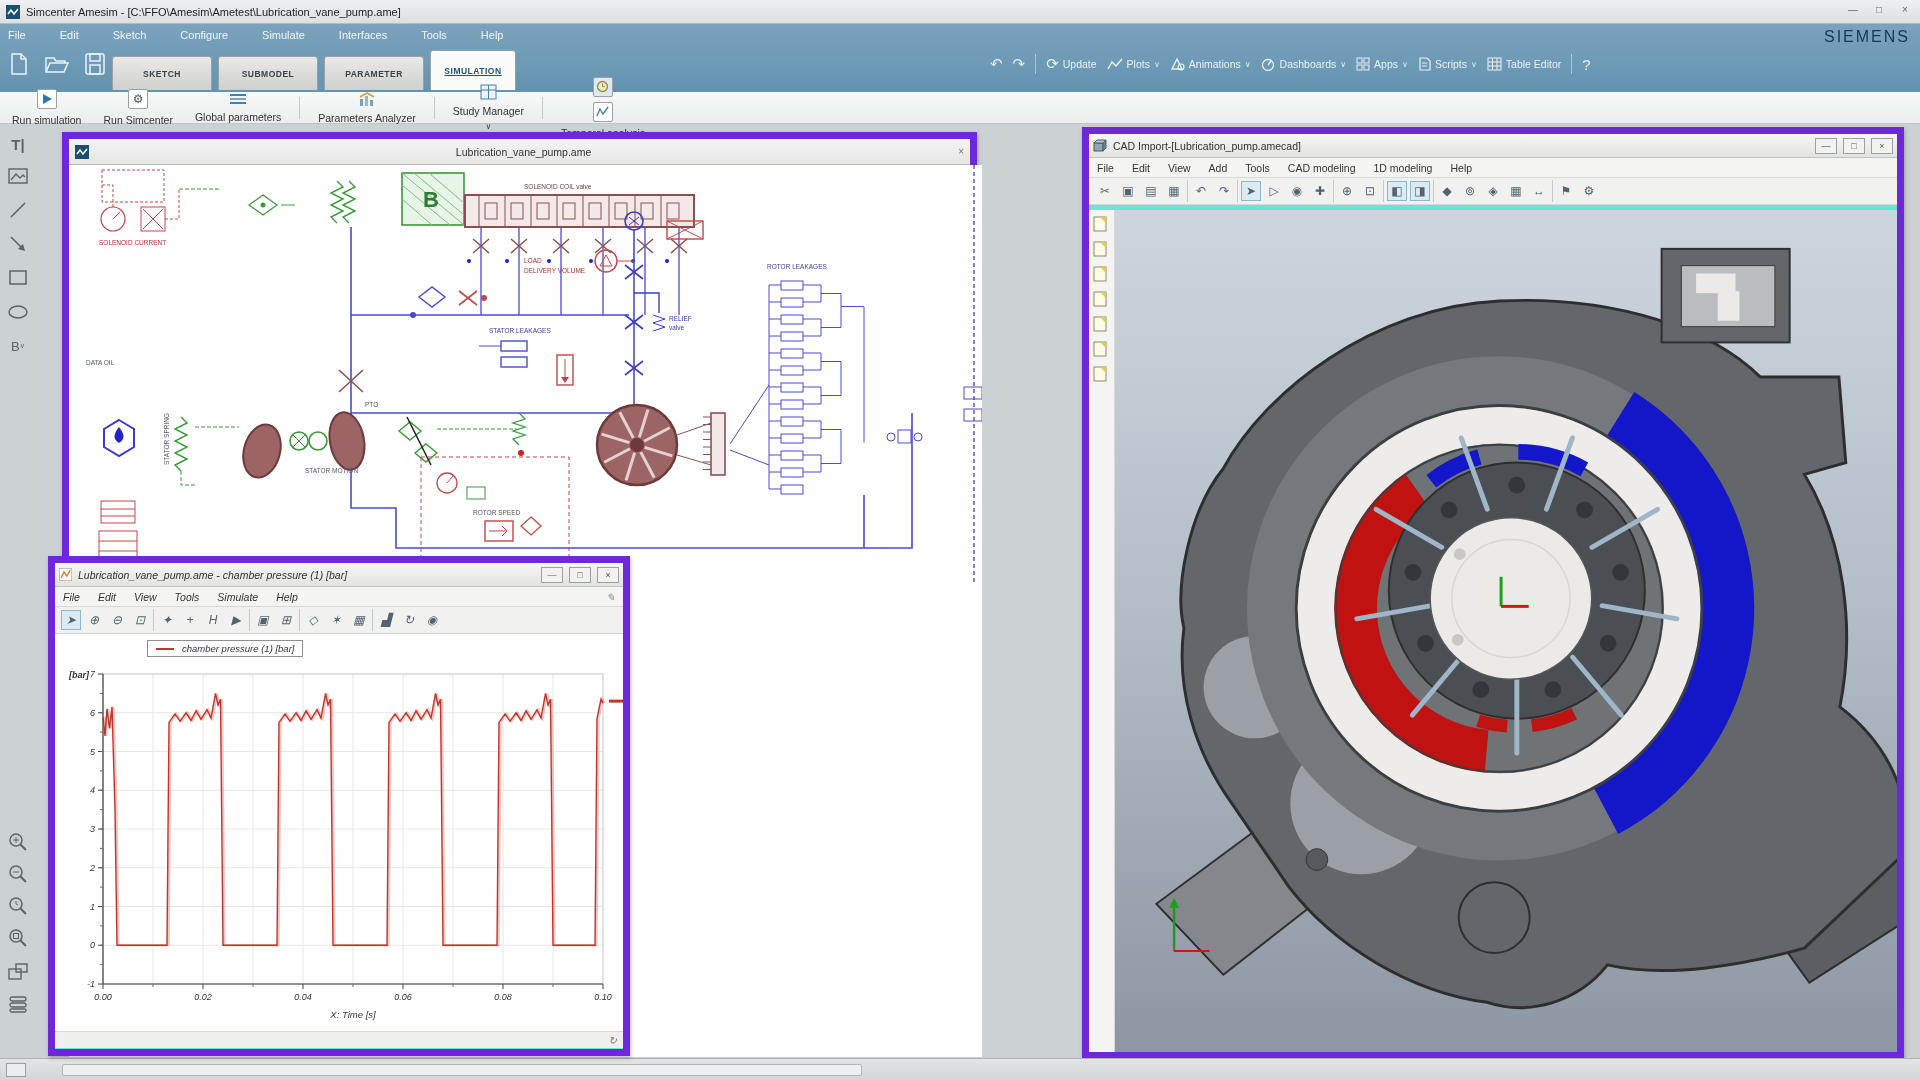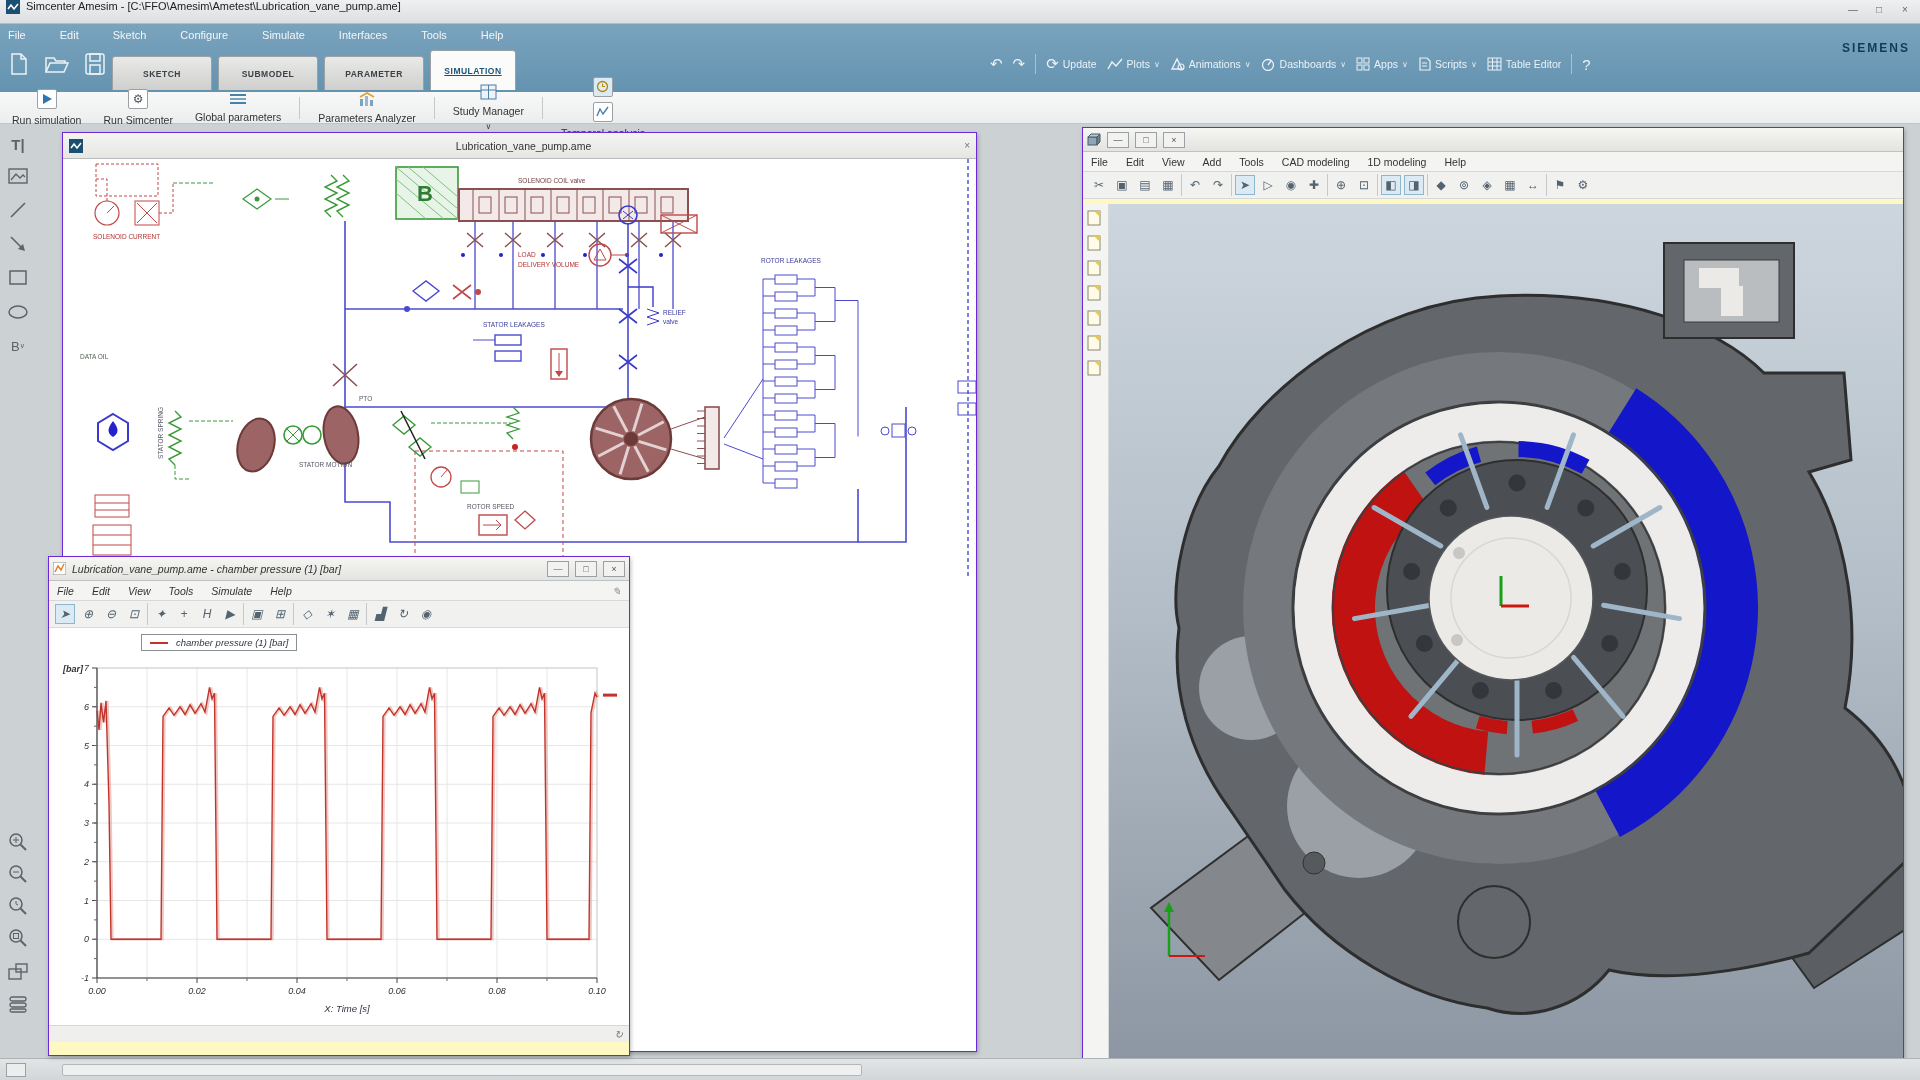--- a/index.html
+++ b/index.html
@@ -3,31 +3,31 @@
 <meta charset="utf-8">
 <style>
   * { margin:0; padding:0; box-sizing:border-box; }
   html,body { width:1920px; height:1080px; overflow:hidden;
     font-family:"Liberation Sans", sans-serif; background:#ccd1d4; }
   #app { position:relative; width:1920px; height:1080px; }
 
   
   .titlebar { position:absolute; left:0; top:0; width:1920px; height:24px;
     background:linear-gradient(#eef0f1,#dcdfe1); border-bottom:1px solid #b7bbbd;
-    display:flex; align-items:flex-start; padding:0 6px; gap:6px; }
+    display:flex; align-items:center; padding:0 6px; gap:6px; }
   .titlebar .title { font-size:11px; color:#222; }
   .win-btns { position:absolute; right:6px; top:4px; display:flex; gap:8px; }
   .win-btns span { font-size:10px; color:#666; width:18px; text-align:center; cursor:default; }
 
   .bluebar { position:absolute; left:0; top:24px; width:1920px; height:68px;
     background:linear-gradient(#7aa3bd,#6493b0); }
   .menubar { position:absolute; left:4px; top:3px; display:flex; gap:26px; }
   .menubar span { color:#f2f6f9; font-size:11px; padding:2px 4px; }
-  .brand { position:absolute; right:10px; top:4px; color:#123c55; font-weight:bold;
-    font-size:12px; letter-spacing:2px;margin-top:13px; }
+  .brand { position:absolute; right:10px; top:4px; color:#123c55; font-weight:normal;
+    font-size:16px; letter-spacing:2px; }
 
   .file-icons { position:absolute; left:8px; top:28px; display:flex; gap:14px; }
   .file-icons svg { display:block; }
 
   .mode-tabs { position:absolute; left:112px; top:26px; display:flex; gap:6px; align-items:flex-end; }
   .mode-tab { width:100px; height:34px; background:linear-gradient(#e9e9e7,#cfcfcd);
     border:1px solid #9aa0a3; border-bottom:none; border-radius:3px 3px 0 0;
     font-size:8.5px; font-weight:bold; color:#3c4247; letter-spacing:.5px;
     display:flex; align-items:center; justify-content:center; }
   .mode-tab.active { background:#fbfbfa; color:#19557a; height:40px; width:86px;text-decoration:underline; }
@@ -49,21 +49,21 @@
   .vsep { width:1px; height:22px; background:#c6c9cb; }
 
   
   .workspace { position:absolute; left:0; top:124px; width:1920px; height:934px; }
 
   .left-rail { position:absolute; left:0; top:0; width:36px; height:934px; color:#5d6367; }
   .left-rail .tool { position:absolute; left:5px; width:26px; height:24px;
     display:flex; align-items:center; justify-content:center; font-size:15px; }
 
   
-  .mdi { position:absolute; background:#fef9c3; border:1px solid #6d28d9;
+  .mdi { position:absolute; background:#5eead4; border:7px solid #6d28d9;
     box-shadow:1px 2px 4px rgba(0,0,0,.25); }
   .mdi .tbar { height:24px; background:linear-gradient(#f6f6f4,#e3e3e0);
     border-bottom:1px solid #bfc2c4; display:flex; align-items:center; gap:6px; padding:0 4px; }
   .mdi .tbar .t { font-size:10.5px; color:#333; flex:1; white-space:nowrap; overflow:hidden; }
   .mdi .tbar .b { width:22px; height:16px; border:1px solid #9aa0a3; background:#f2f2f0;
     font-size:9px; color:#555; display:flex; align-items:center; justify-content:center; }
   .mdi .mrow { height:20px; display:flex; gap:18px; align-items:center; padding:0 8px;
     background:#f4f4f2; border-bottom:1px solid #d6d8da; font-size:10.5px; color:#333; }
   .mdi .trow { display:flex; gap:3px; align-items:center; padding:2px 6px;
     background:#f1f1ef; border-bottom:1px solid #d6d8da; }
@@ -739,20 +739,21 @@
         </div>
     </div>
 
     <div class="mdi" id="cad-win">
       <div class="tbar">
         <svg width="14" height="13">
             <rect x="1" y="4" width="9" height="8" fill="#8fa6b8" stroke="#4a5a66"></rect>
             <polygon points="1,4 4,1 13,1 10,4" fill="#b9c8d4" stroke="#4a5a66"></polygon>
             <polygon points="10,4 13,1 13,9 10,12" fill="#6d8494" stroke="#4a5a66"></polygon>
           </svg>
+        <span class="t">CAD Import-[Lubrication_pump.amecad]</span>
         <span class="b">—</span>
         <span class="b">□</span>
         <span class="b">×</span>
       </div>
       <div class="mrow">
         <span>File</span>
         <span>Edit</span>
         <span>View</span>
         <span>Add</span>
         <span>Tools</span>

